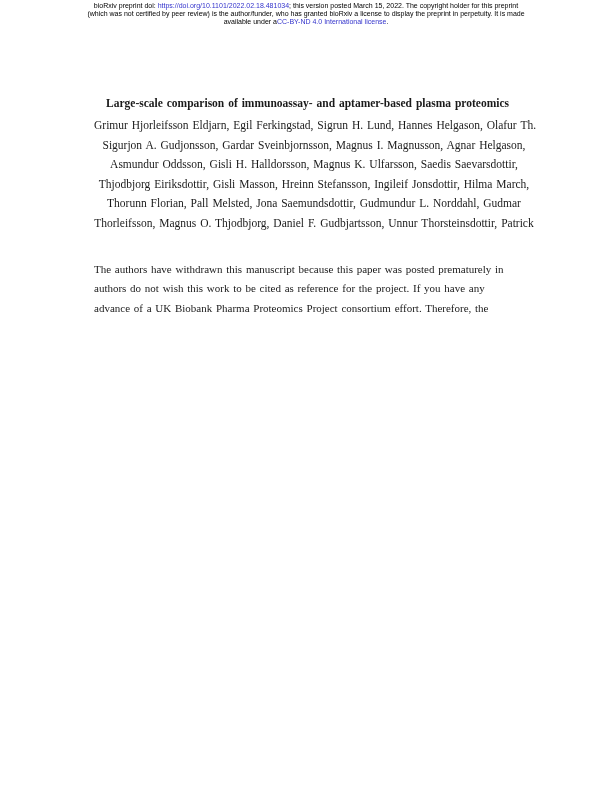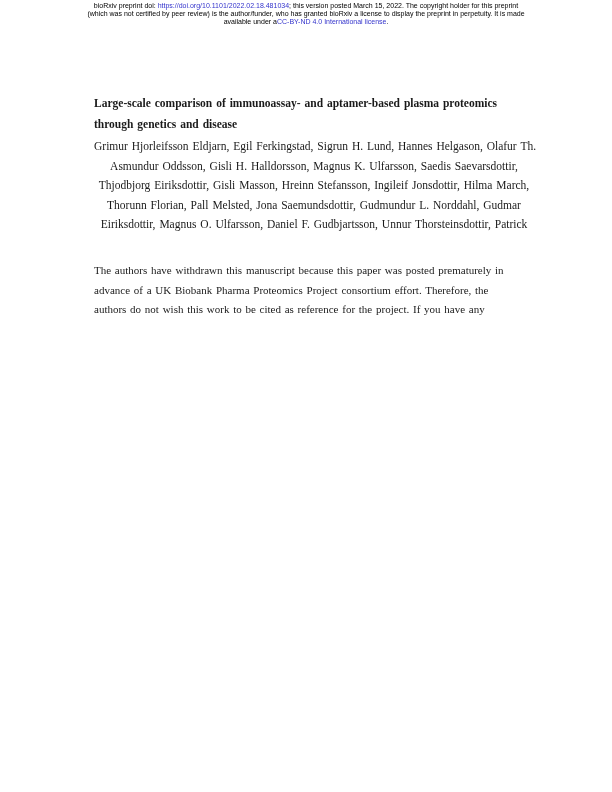--- a/index.html
+++ b/index.html
@@ -41,21 +41,21 @@
     top: 93px;
     left: 94px;
     width: 440px;
   }
   .title-block {
     font-weight: bold;
     font-size: 11.5px;
     line-height: 21px;
     word-spacing: 0.09em;
   }
-  .title-block .line { white-space: nowrap; }
+  .title-block .line { white-space: nowrap; margin-left: 12px; }
   .authors-block {
     margin-top: 2px;
     font-size: 11.5px;
     line-height: 19.6px;
     word-spacing: 0.09em;
   }
   .authors-block .line { white-space: nowrap; text-align: center; }
   .withdrawal-block {
     margin-top: 26px;
     font-size: 11px;
@@ -72,31 +72,31 @@
   <div class="preprint-header">
     <div><span>bioRxiv preprint doi: </span><a class="link">https://doi.org/10.1101/2022.02.18.481034</a><span>; this version posted March 15, 2022. The copyright holder for this preprint</span></div>
     <div>(which was not certified by peer review) is the author/funder, who has granted bioRxiv a license to display the preprint in perpetuity. It is made</div>
     <div><span>available under a</span><a class="link">CC-BY-ND 4.0 International license</a><span>.</span></div>
   </div>
 
   <div class="content">
 
     <div class="title-block">
       <div class="line">Large-scale comparison of immunoassay- and aptamer-based plasma proteomics</div>
-      <div class="line">through genetics and disease</div>
     </div>
 
     <div class="authors-block">
       <div class="line">Grimur Hjorleifsson Eldjarn, Egil Ferkingstad, Sigrun H. Lund, Hannes Helgason, Olafur Th.</div>
+      <div class="line">Sigurjon A. Gudjonsson, Gardar Sveinbjornsson, Magnus I. Magnusson, Agnar Helgason,</div>
       <div class="line">Asmundur Oddsson, Gisli H. Halldorsson, Magnus K. Ulfarsson, Saedis Saevarsdottir,</div>
       <div class="line">Thjodbjorg Eiriksdottir, Gisli Masson, Hreinn Stefansson, Ingileif Jonsdottir, Hilma March,</div>
       <div class="line">Thorunn Florian, Pall Melsted, Jona Saemundsdottir, Gudmundur L. Norddahl, Gudmar</div>
-      <div class="line">Eiriksdottir, Magnus O. Ulfarsson, Daniel F. Gudbjartsson, Unnur Thorsteinsdottir, Patrick</div>
+      <div class="line">Thorleifsson, Magnus O. Thjodbjorg, Daniel F. Gudbjartsson, Unnur Thorsteinsdottir, Patrick</div>
     </div>
 
     <div class="withdrawal-block">
       <div class="line">The authors have withdrawn this manuscript because this paper was posted prematurely in</div>
+      <div class="line">authors do not wish this work to be cited as reference for the project. If you have any</div>
       <div class="line">advance of a UK Biobank Pharma Proteomics Project consortium effort. Therefore, the</div>
-      <div class="line">authors do not wish this work to be cited as reference for the project. If you have any</div>
     </div>
 
   </div>
 </div>
 
 </body></html>

